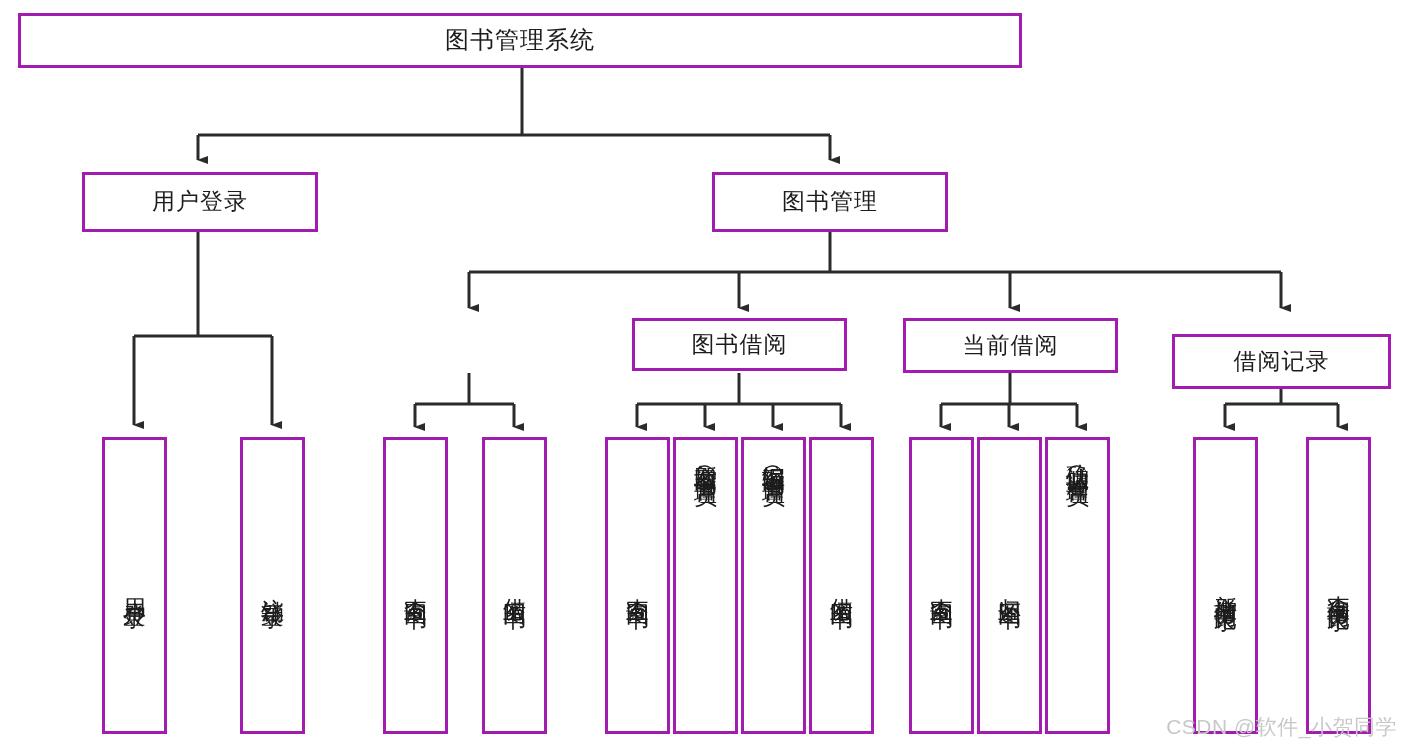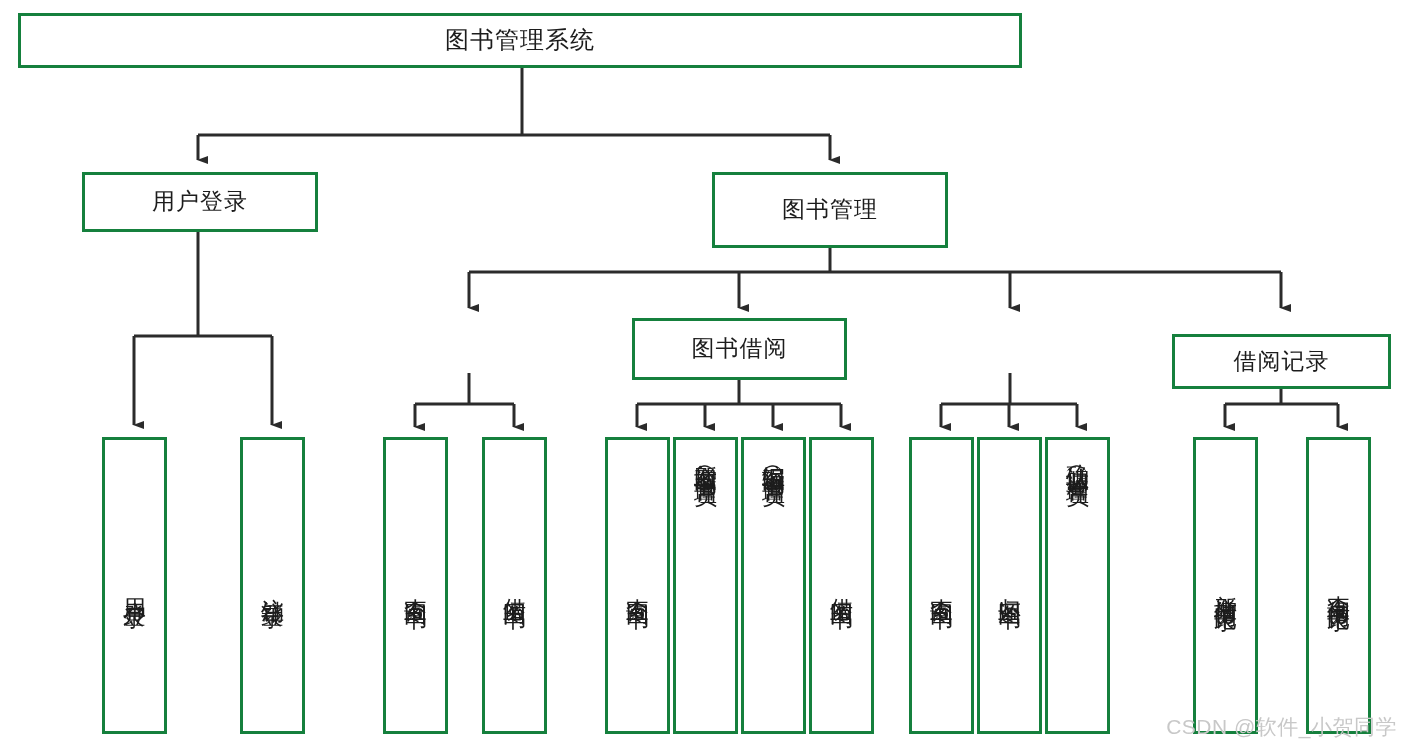--- a/index.html
+++ b/index.html
@@ -21,21 +21,21 @@
     position: absolute;
     left: 0;
     top: 0;
     width: 1405px;
     height: 747px;
     pointer-events: none;
   }
   .node {
     position: absolute;
     box-sizing: border-box;
-    border: 3px solid #15803d;
+    border: 3px solid #a21caf;
     background: #ffffff;
     display: flex;
     align-items: center;
     justify-content: center;
     color: #1c1c1c;
   }
   .node.horiz {
     font-size: 23px;
     letter-spacing: 1px;
     line-height: 1.2;
@@ -138,26 +138,29 @@
     </g>
   </svg>
 
   <div class="node horiz root" style="left:18px; top:13px; width:1004px; height:55px;">
     <span>图书管理系统</span>
   </div>
 
   <div class="node horiz" style="left:82px; top:172px; width:236px; height:60px;">
     <span>用户登录</span>
   </div>
-  <div class="node horiz" style="left:712px; top:172px; width:236px; height:76px;">
+  <div class="node horiz" style="left:712px; top:172px; width:236px; height:60px;">
     <span>图书管理</span>
   </div>
 
-  <div class="node horiz" style="left:632px; top:318px; width:215px; height:62px;">
+  <div class="node horiz" style="left:632px; top:318px; width:215px; height:53px;">
     <span>图书借阅</span>
+  </div>
+  <div class="node horiz" style="left:903px; top:318px; width:215px; height:55px;">
+    <span>当前借阅</span>
   </div>
   <div class="node horiz" style="left:1172px; top:318px; width:219px; height:55px;margin-top:16px;">
     <span>借阅记录</span>
   </div>
 
   <div class="node leaf centered" style="left:102px; top:437px; width:65px; height:297px;">
     <span class="vtext">用户登录</span>
   </div>
   <div class="node leaf centered" style="left:240px; top:437px; width:65px; height:297px;">
     <span class="vtext">注销登录</span>

